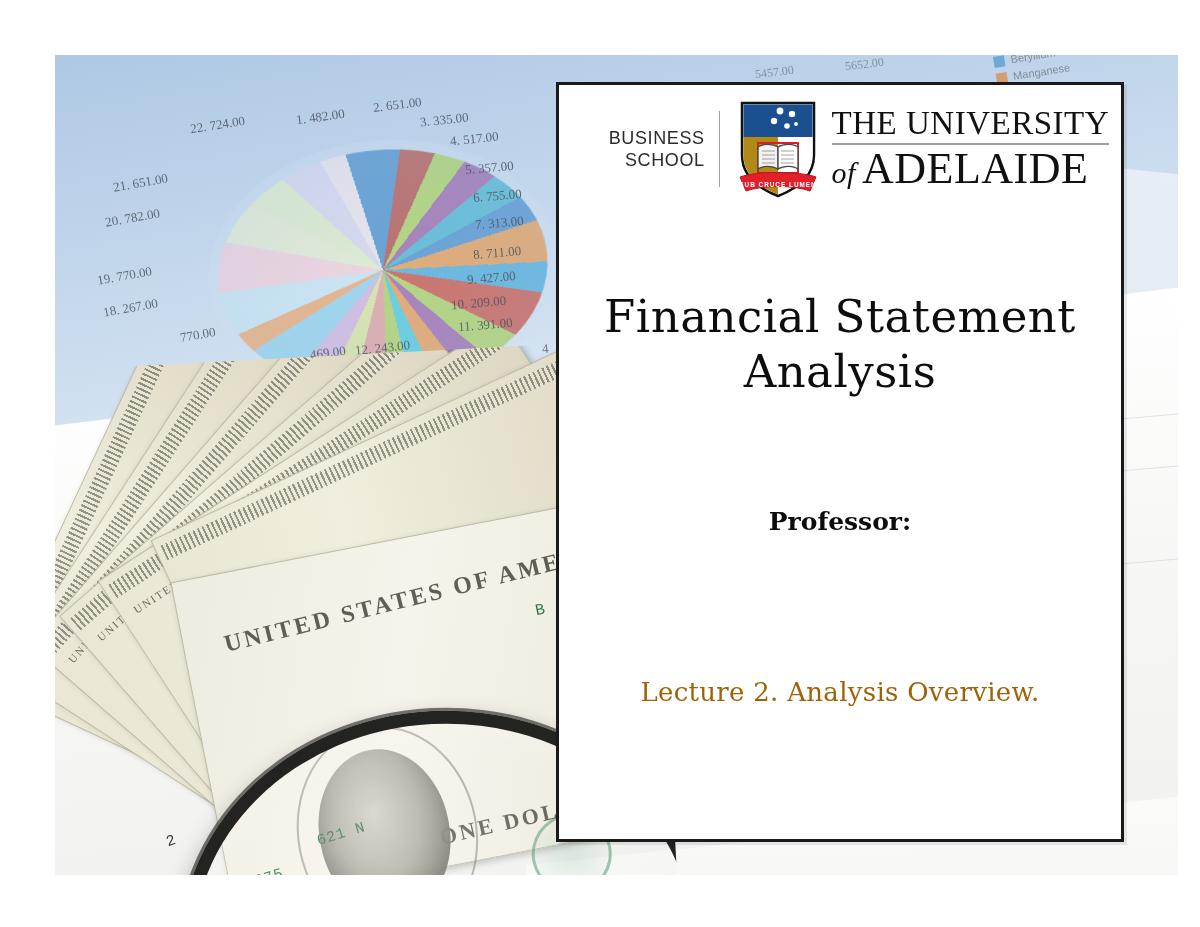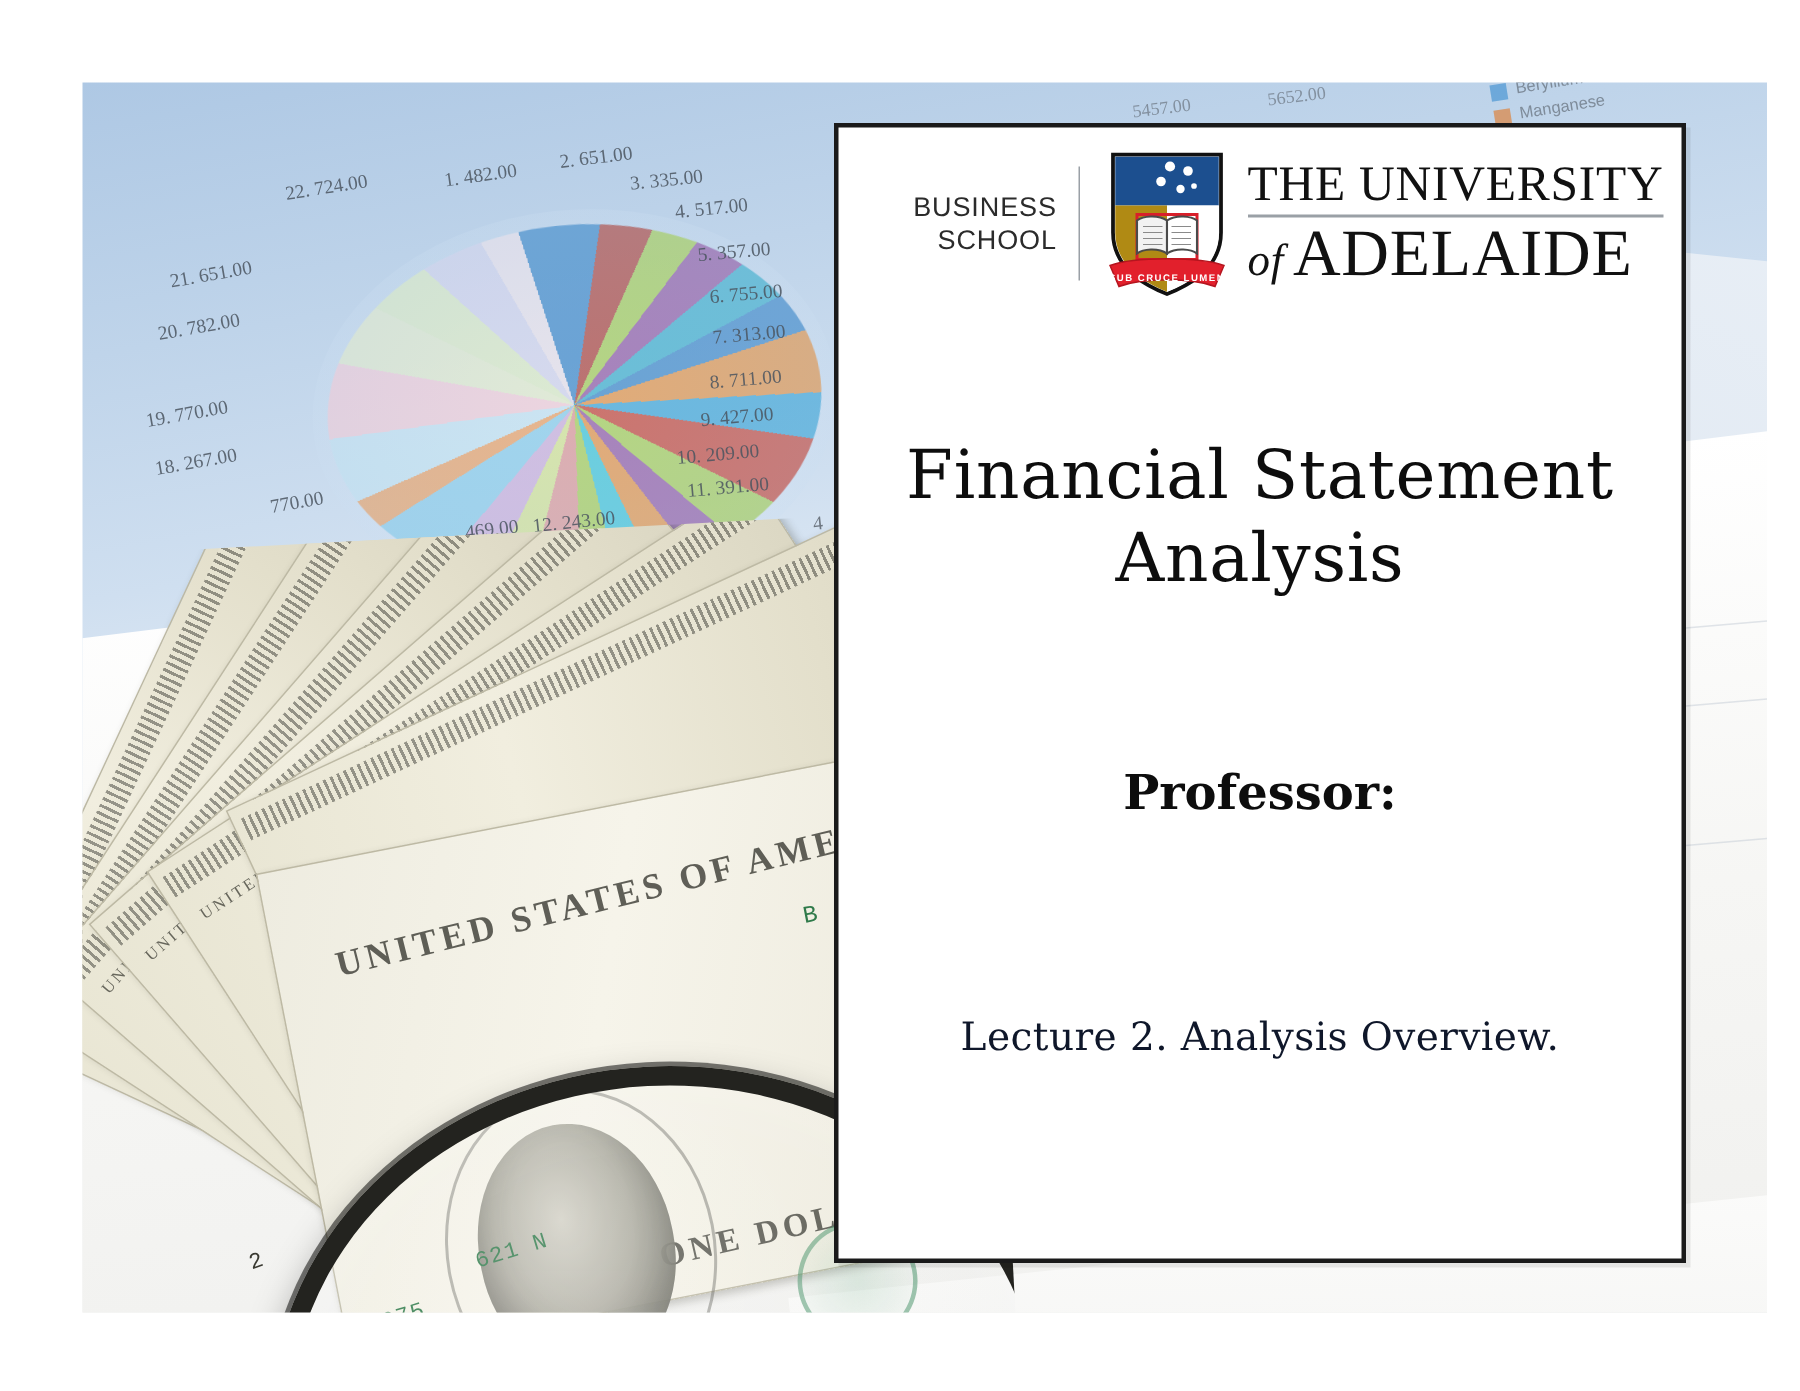--- a/index.html
+++ b/index.html
@@ -185,25 +185,25 @@
   #wm-of{font-style:italic;font-size:30px;margin-right:6px;}
 
   
   #title{
     position:absolute;left:0;top:205px;width:100%;text-align:center;
     font-family:"DejaVu Serif",serif;font-weight:400;font-size:45px;line-height:1.22;
     color:#0d0d0d;letter-spacing:.5px;
   }
   #prof-block{
     position:absolute;left:0;top:415px;width:100%;text-align:center;
-    font-family:"DejaVu Serif",serif;font-weight:700;font-size:32px;line-height:1.75;color:#0d0d0d;
+    font-family:"DejaVu Serif",serif;font-weight:700;font-size:25px;line-height:1.75;color:#0d0d0d;
   }
   #lecture{
     position:absolute;left:0;top:592px;width:100%;text-align:center;
-    font-family:"DejaVu Serif",serif;font-weight:400;font-size:26px;color:#0f172a;letter-spacing:.3px;
+    font-family:"DejaVu Serif",serif;font-weight:400;font-size:26px;color:#a16207;letter-spacing:.3px;
   }
 </style>
 </head>
 <body>
 
 <div id="slide">
 
   <div id="photo">
 
     <div class="sheet" id="sheet-right"></div>

